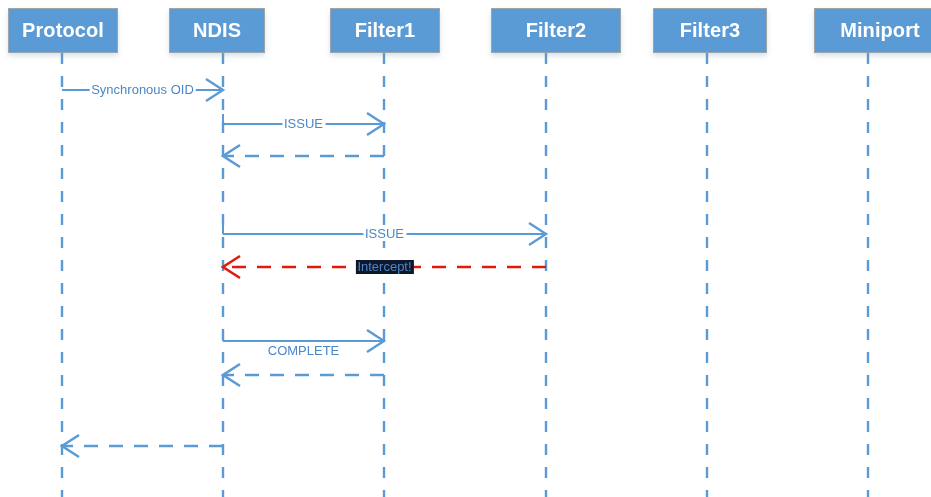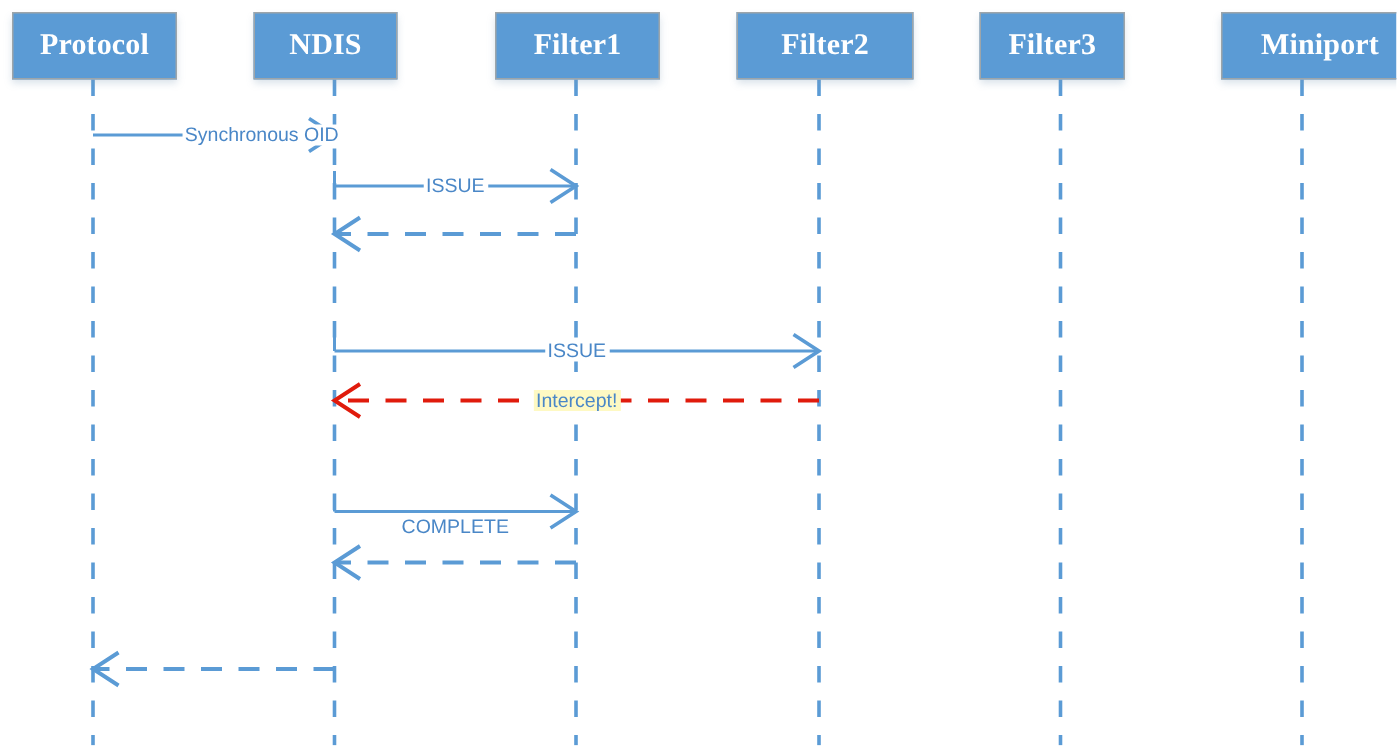--- a/index.html
+++ b/index.html
@@ -30,39 +30,39 @@
     height: 45px;
     background: #5B9BD5;
     border: 1px solid #9DA5AA;
     box-shadow: 0 3px 5px rgba(120,150,180,0.28);
     display: flex;
     align-items: center;
     justify-content: center;
   }
   .lifeline-box .label {
     color: #ffffff;
-    font-family: Liberation Serif, serif;
+    font-family: Liberation Sans, sans-serif;
     font-size: 20px;
     font-weight: bold;
     letter-spacing: 0.1px;
     white-space: nowrap;
   }
   .msg-label {
     position: absolute;
     transform: translate(-50%, -50%);
     background: #ffffff;
     color: #4A87C7;
     font-family: "Liberation Sans", sans-serif;
     font-size: 13px;
     line-height: 14px;
     padding: 0 2px;
     white-space: nowrap;
   }
   .msg-label.intercept {
-    background: #fef9c3;
+    background: #0f172a;
   }
 </style>
 </head>
 <body>
 
 <div id="diagram">
 
   <svg id="svg-layer" width="931" height="497" viewBox="0 0 931 497" xmlns="http://www.w3.org/2000/svg">
     <g id="lifelines-group">
         <line x1="62" x2="62" y1="53" y2="497" stroke="#5B9BD5" stroke-width="2.4" stroke-dasharray="11 12"></line>
@@ -114,31 +114,31 @@
   <div id="participant-boxes">
       <div class="lifeline-box" style="left: 8px; top: 8px; width: 110px;">
         <span class="label">Protocol</span>
       </div>
       <div class="lifeline-box" style="left: 169px; top: 8px; width: 96px;">
         <span class="label">NDIS</span>
       </div>
       <div class="lifeline-box" style="left: 330px; top: 8px; width: 110px;">
         <span class="label">Filter1</span>
       </div>
-      <div class="lifeline-box" style="left: 491px; top: 8px; width: 118px;">
+      <div class="lifeline-box" style="left: 491px; top: 8px; width: 130px;">
         <span class="label">Filter2</span>
       </div>
-      <div class="lifeline-box" style="left: 653px; top: 8px; width: 97px;">
+      <div class="lifeline-box" style="left: 653px; top: 8px; width: 114px;">
         <span class="label">Filter3</span>
       </div>
       <div class="lifeline-box" style="left: 814px; top: 8px; width: 132px;">
         <span class="label">Miniport</span>
       </div>
     </div>
   <div id="message-labels">
-      <div class="msg-label" style="left: 142.5px; top: 90px; margin-left: 32px;">Synchronous OID</div>
+      <div class="msg-label" style="left: 142.5px; top: 90px;">Synchronous OID</div>
       <div class="msg-label" style="left: 303.5px; top: 124px;">ISSUE</div>
       <div class="msg-label" style="left: 384.5px; top: 234px;">ISSUE</div>
       <div class="msg-label intercept" style="left: 384.5px; top: 267px;">Intercept!</div>
       <div class="msg-label" style="left: 303.5px; top: 341px; margin-top: 10px;">COMPLETE</div>
     </div>
 
 </div>
 
 </body></html>

